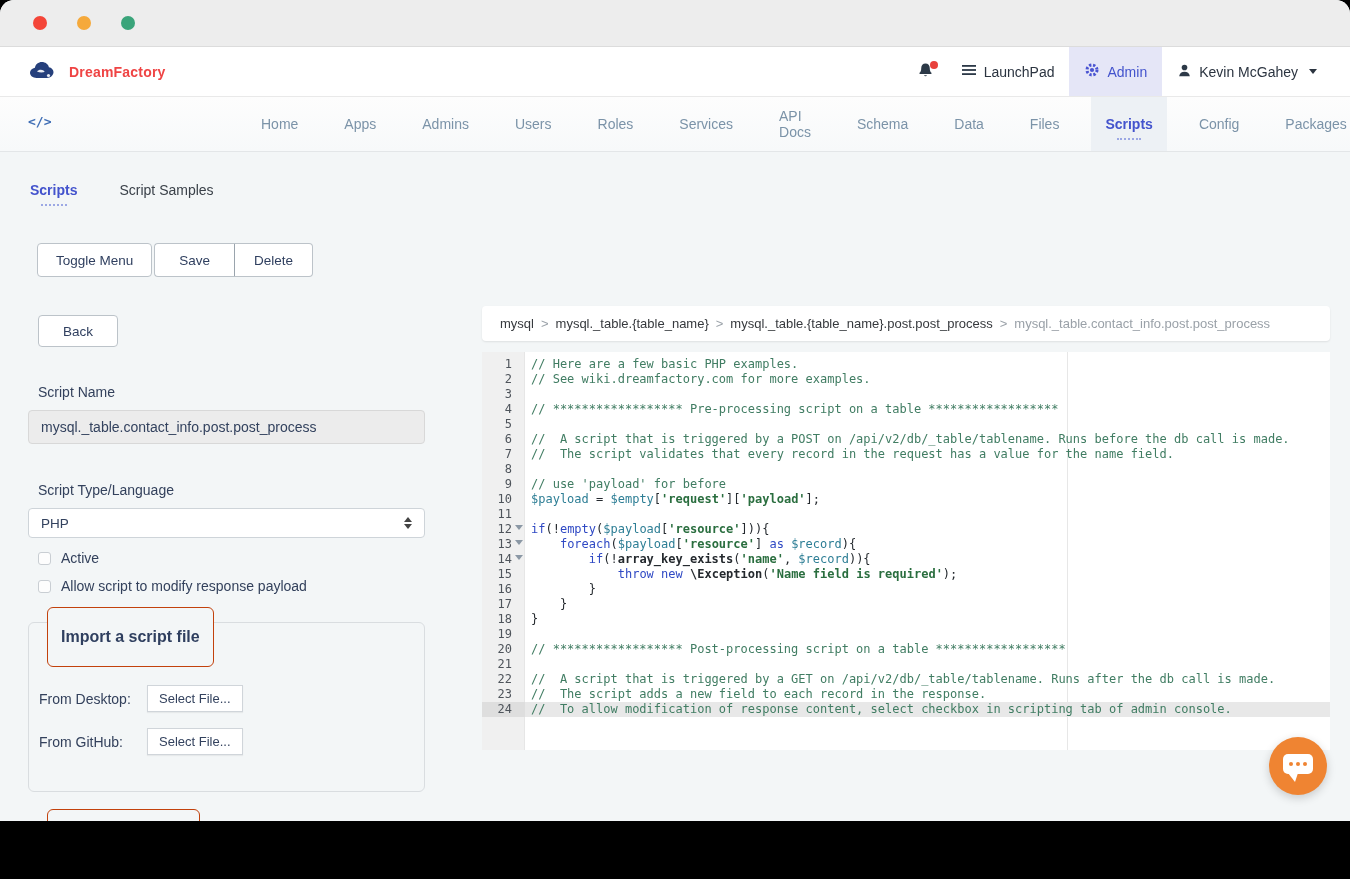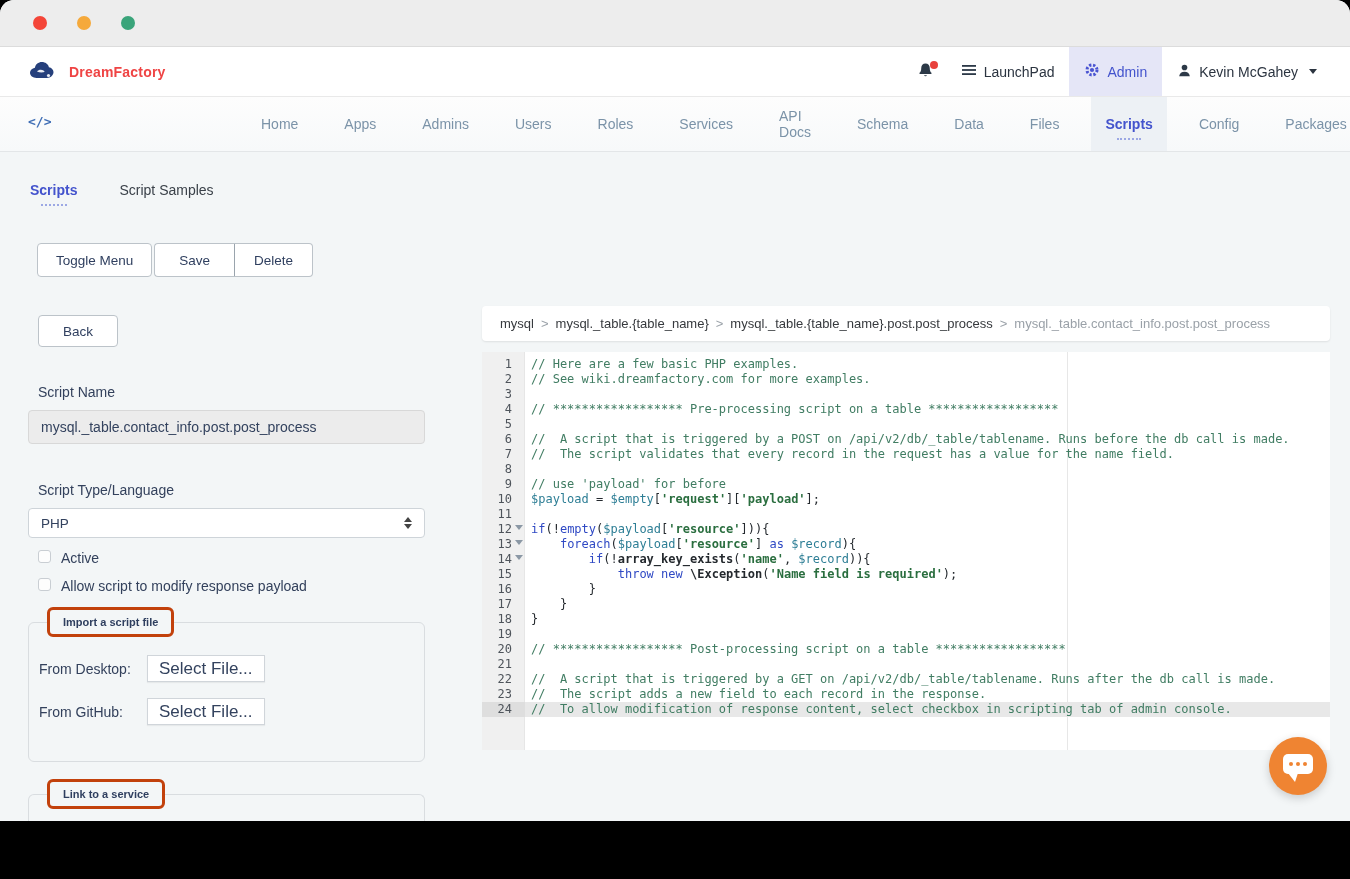--- a/index.html
+++ b/index.html
@@ -47,31 +47,31 @@
   .form { position:absolute; left:28px; top:163px; width:397px; }
   .back-btn { margin-left:10px; height:32px; padding:0 24px; }
   .fld-label { font-size:14px; color:#33415c; margin:38px 0 10px 10px; }
   .fld-label.first { margin-top:37px; }
   .text-input { width:100%; height:34px; background:#ececec; border:1px solid #d8d8d8; border-radius:4px; font-size:14px; color:#33425e; padding:0 12px; font-family:inherit; }
   .select { width:100%; height:30px; background:#fff; border:1px solid #ced4d9; border-radius:4px; display:flex; align-items:center; font-size:13.5px; color:#33425e; padding:0 12px; cursor:pointer; }
   .sel-arrows { margin-left:auto; display:flex; flex-direction:column; gap:2px; }
   .sel-arrows i { width:0; height:0; border-left:4px solid transparent; border-right:4px solid transparent; display:block; }
   .sel-arrows .up { border-bottom:5px solid #444; }
   .sel-arrows .dn { border-top:5px solid #444; }
-  .chk-row { display:flex; margin:12px 0 0 10px; }
+  .chk-row { display:flex; align-items:center; margin:12px 0 0 10px; }
   .chk-row:first-of-type { margin-top:22px; }
   .checkbox { width:13px; height:13px; border:1px solid #c9ced3; border-radius:3px; background:#fdfdfd; margin-right:10px; cursor:pointer; flex:none; }
   .chk-label { font-size:14px; color:#33415c; }
 
   .fieldset { border:1px solid #d9dde0; border-radius:6px; margin-top:16px; padding:0 0 20px 10px; position:relative; }
   .fieldset.cut { height:220px; border-bottom:none; border-radius:6px 6px 0 0; }
-  .legend { display:inline-block; background:var(--page_bg); border:3px solid #c2410c; border-radius:6px; padding:6px 13px; font-size:11px; font-weight:bold; color:#2f3f5f; position:relative; top:-16px; left:8px; cursor:default; }
+  .legend { display:inline-block; background:var(--page_bg); border:1px solid #c2410c; border-radius:6px; padding:20px 13px; font-size:16px; font-weight:bold; color:#2f3f5f; position:relative; top:-16px; left:8px; cursor:default; }
   .file-row { display:flex; align-items:center; margin:2px 0 16px 0; }
   .file-row .lbl { font-size:14px; color:#33415c; width:108px; }
-  .btn-small { height:27px; padding:0 11px; font-size:17px; border:1px solid #d0d5da; border-radius:0; background:#fff; color:#33425e; box-shadow:0 1px 1px rgba(0,0,0,.05); cursor:pointer; font-family:inherit; }
+  .btn-small { height:27px; padding:0 11px; font-size:13px; border:1px solid #d0d5da; border-radius:0; background:#fff; color:#33425e; box-shadow:0 1px 1px rgba(0,0,0,.05); cursor:pointer; font-family:inherit; }
 
   
   .rightpanel { position:absolute; left:482px; right:20px; top:154px; }
   .breadcrumb-card { background:#fff; border-radius:4px; box-shadow:0 1px 2px rgba(0,0,0,.09); height:35px; display:flex; align-items:center; padding:0 18px; font-size:13px; white-space:nowrap; overflow:hidden; }
   .bc-item { color:#36393d; }
   .bc-item.muted { color:#9aa1a8; }
   .bc-sep { color:#9aa1a8; margin:0 7px; }
 
   .editor { margin-top:11px; height:398px; background:#fff; position:relative; overflow:hidden; font-family:"DejaVu Sans Mono", monospace; font-size:12px; line-height:15px; }
   .ruler { position:absolute; left:585px; top:0; bottom:0; width:1px; background:#e7e7e7; }

